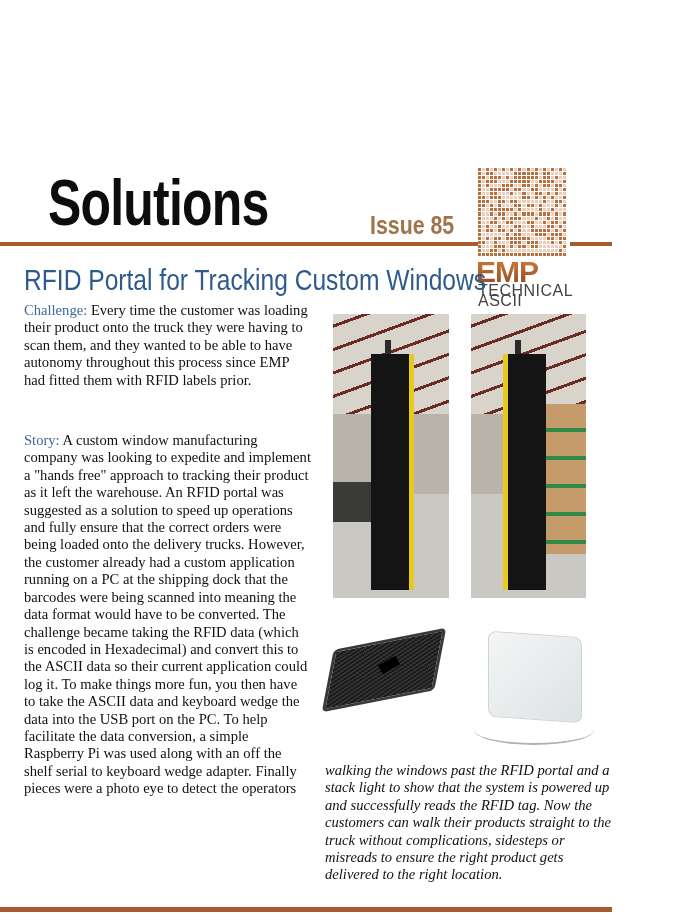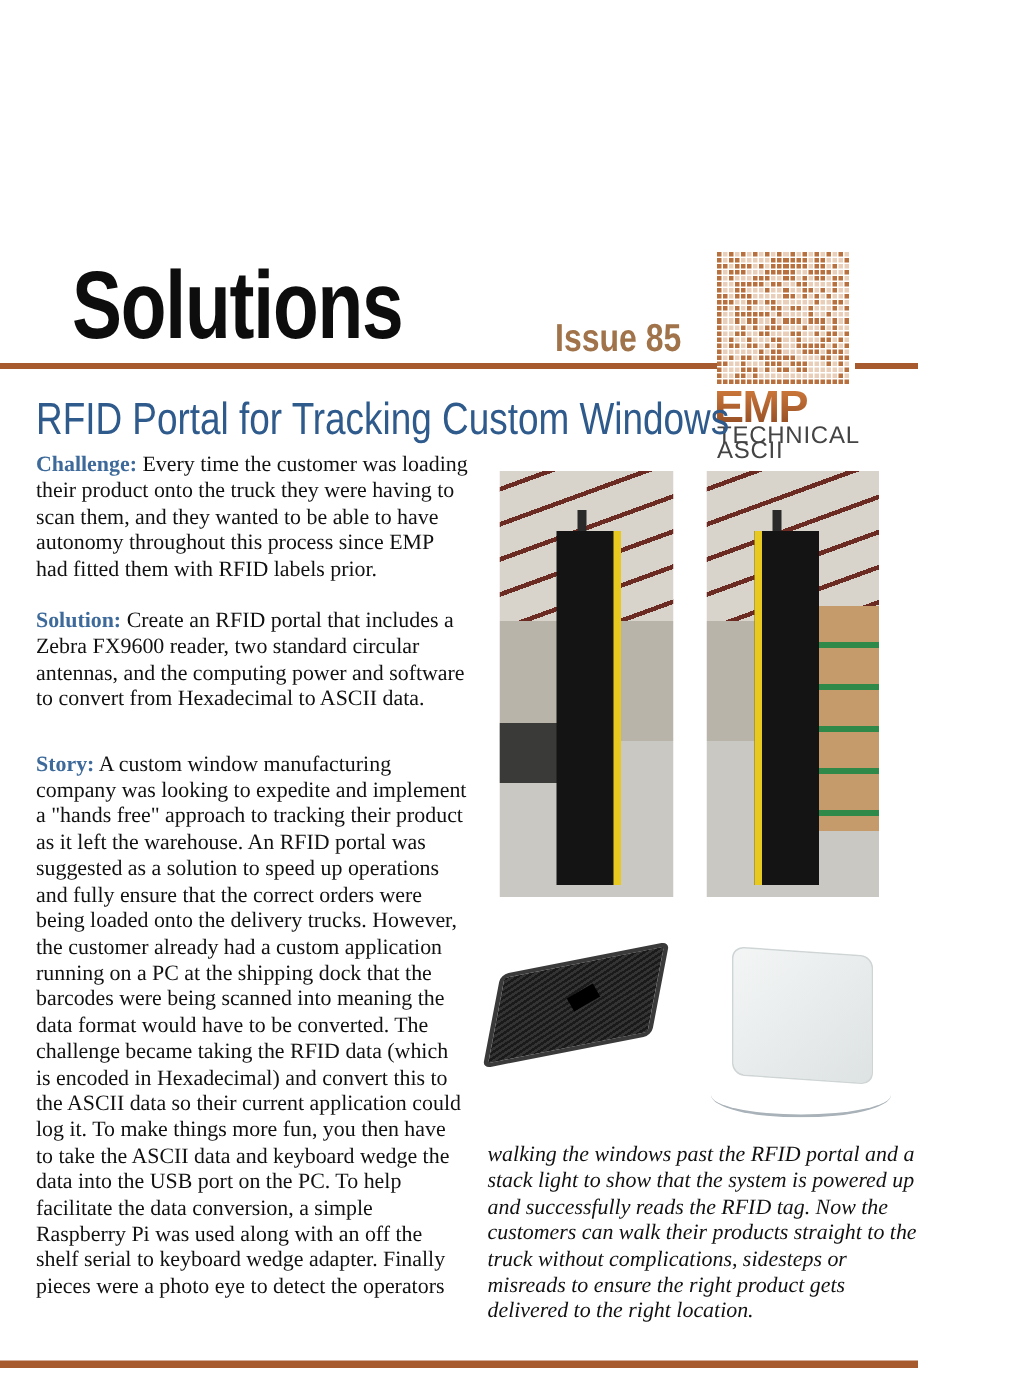--- a/index.html
+++ b/index.html
@@ -16,21 +16,21 @@
   .matrix { width: 88px; height: 88px; display: grid; grid-template-columns: repeat(22, 1fr); grid-template-rows: repeat(22, 1fr); gap: 1px; margin-left: 2px; }
   .matrix span { background: #b8713e; }
   .matrix span.off { background: #e9cfb9; }
   .emp { font-family: "Liberation Sans", sans-serif; font-weight: bold; font-size: 30px; line-height: 28px; color: #b5612d; letter-spacing: -1px; margin-top: 2px; background: linear-gradient(#d07a3c, #8e4a22); -webkit-background-clip: text; background-clip: text; -webkit-text-fill-color: transparent; }
   .tech { font-family: "Liberation Sans", sans-serif; font-size: 16px; line-height: 10px; color: #444; letter-spacing: 0.5px; margin-left: 2px; }
 
   .headline { position: absolute; left: 24px; top: 262px; font-family: "Liberation Sans", sans-serif; font-size: 30px; line-height: 36px; color: #2e5a8c; transform: scaleX(0.82); transform-origin: left top; white-space: nowrap; }
 
   .col { position: absolute; font-size: 14.6px; line-height: 17.4px; }
   .col p { margin: 0; }
-  .lbl { font-weight: bold; color: #3d6a9a; }
+  .lbl { font-weight: normal; color: #3d6a9a; }
   .left-col { left: 24px; top: 302px; width: 288px; }
   .gap1 { height: 17px; }
   .gap2 { height: 26px; }
   .right-col { left: 325px; top: 762px; width: 292px; font-style: italic; }
 
   .photo { position: absolute; overflow: hidden; }
   .photo1 { left: 333px; top: 314px; width: 116px; height: 284px; }
   .photo2 { left: 471px; top: 314px; width: 115px; height: 284px; }
   .ceiling { position: absolute; left: 0; top: 0; right: 0; height: 100px; background: repeating-linear-gradient(160deg, #d8d4cc 0 10px, #6b2a22 10px 13px, #d8d4cc 13px 22px); }
   .wall { position: absolute; left: 0; top: 100px; right: 0; height: 80px; background: #b9b4aa; }
@@ -549,23 +549,20 @@
   <div class="tech">ASCII</div>
 </div>
 
 <div class="headline">RFID Portal for Tracking Custom Windows</div>
 
 <div class="col left-col">
   <p>
     <span class="lbl">Challenge:</span><span> Every time the customer was loading their product onto the truck they were having to scan them, and they wanted to be able to have autonomy throughout this process since EMP had fitted them with RFID labels prior.</span>
   </p>
   <div class="gap1"></div>
-  <p>
-    <span class="lbl">Solution:</span><span> Create an RFID portal that includes a Zebra FX9600 reader, two standard circular antennas, and the computing power and software to convert from Hexadecimal to ASCII data.</span>
-  </p>
   <div class="gap2"></div>
   <p>
     <span class="lbl">Story:</span><span> A custom window manufacturing company was looking to expedite and implement a "hands free" approach to tracking their product as it left the warehouse. An RFID portal was suggested as a solution to speed up operations and fully ensure that the correct orders were being loaded onto the delivery trucks. However, the customer already had a custom application running on a PC at the shipping dock that the barcodes were being scanned into meaning the data format would have to be converted. The challenge became taking the RFID data (which is encoded in Hexadecimal) and convert this to the ASCII data so their current application could log it. To make things more fun, you then have to take the ASCII data and keyboard wedge the data into the USB port on the PC. To help facilitate the data conversion, a simple Raspberry Pi was used along with an off the shelf serial to keyboard wedge adapter. Finally pieces were a photo eye to detect the operators</span>
   </p>
 </div>
 
 <div class="photo photo1">
   <div class="ceiling"></div>
     <div class="wall"></div>
     <div class="floor"></div>

